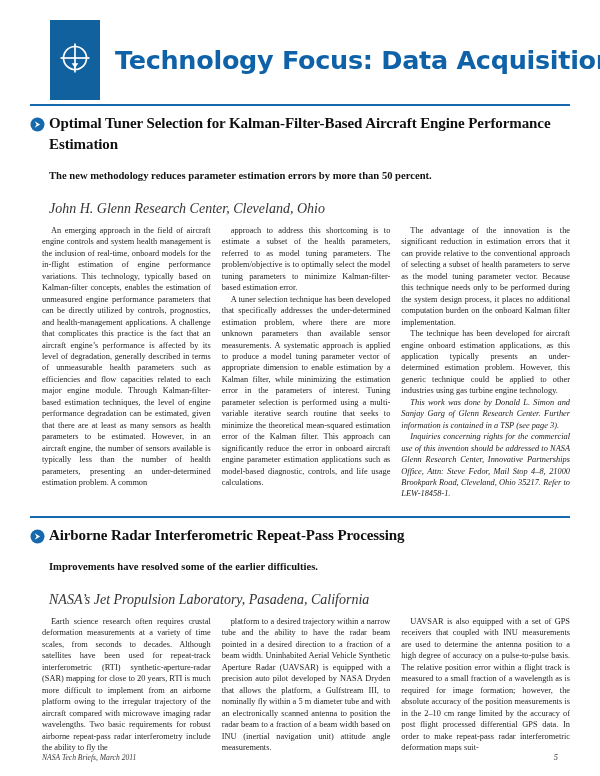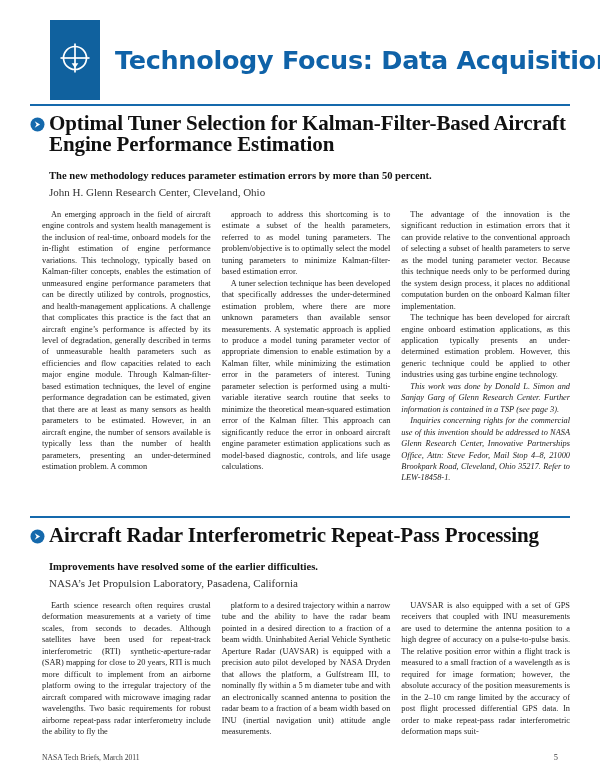--- a/index.html
+++ b/index.html
@@ -74,40 +74,41 @@
   }
   .bullet-icon {
     flex: 0 0 auto;
     width: 15px;
     height: 15px;
     margin-top: 4px;
   }
   .headline {
     font-family: "Liberation Serif", "DejaVu Serif", serif;
     font-weight: bold;
-    font-size: 21px;
+    font-size: 15px;
     line-height: 21px;
     color: #111111;
     letter-spacing: -0.1px;
   }
   .subhead {
     font-family: "Liberation Serif", "DejaVu Serif", serif;
     font-weight: bold;
     font-size: 10.6px;
     line-height: 13px;
     color: #141414;
     margin-top: 14px;
     margin-left: 19px;
   }
   .byline {
     font-family: "Liberation Serif", "DejaVu Serif", serif;
-    font-size: 11px;
+    font-style: italic;
+    font-size: 14px;
     line-height: 13px;
     color: #333333;
-    margin-top: 4px;
+    margin-top: 20px;
     margin-left: 19px;
   }
 
   
   .columns {
     display: flex;
     gap: 11px;
     margin-top: 10px;
     margin-left: 12px;
   }
@@ -136,20 +137,21 @@
   .footer {
     position: absolute;
     left: 42px;
     right: 42px;
     bottom: 14px;
     display: flex;
     justify-content: space-between;
     align-items: baseline;
     font-size: 7.6px;
     color: #3a3a3a;
+    font-style: italic;
   }
   .footer .pageno {
     font-size: 8.4px;
   }
 </style>
 </head>
 <body>
 
 <div class="page">
 
@@ -199,21 +201,21 @@
 
   <div class="article" id="article-1" style="top:516px;">
     <div class="article-rule"></div>
     <div class="headline-row">
       <span class="bullet-icon">
         <svg width="15" height="15" viewBox="0 0 15 15" aria-hidden="true">
           <circle cx="7.5" cy="7.5" r="7" fill="#1569ac"></circle>
           <path d="M4.7 4.3 L10.1 7.5 L4.7 10.7 L6.6 7.5 Z" fill="#ffffff"></path>
         </svg>
       </span>
-      <div class="headline">Aircraft Radar Interferometric Repeat-Pass Processing</div>
+      <div class="headline">Airborne Radar Interferometric Repeat-Pass Processing</div>
     </div>
     <div class="subhead">Improvements have resolved some of the earlier difficulties.</div>
     <div class="byline">NASA’s Jet Propulsion Laboratory, Pasadena, California</div>
     <div class="columns">
       <div class="col">
           <p>Earth science research often requires crustal deformation measurements at a variety of time scales, from seconds to decades. Although satellites have been used for repeat-track interferometric (RTI) synthetic-aperture-radar (SAR) mapping for close to 20 years, RTI is much more difficult to implement from an airborne platform owing to the irregular trajectory of the aircraft compared with microwave imaging radar wavelengths. Two basic requirements for robust airborne repeat-pass radar interferometry include the ability to fly the</p>
         </div>
       <div class="col">
           <p>platform to a desired trajectory within a narrow tube and the ability to have the radar beam pointed in a desired direction to a fraction of a beam width. Uninhabited Aerial Vehicle Synthetic Aperture Radar (UAVSAR) is equipped with a precision auto pilot developed by NASA Dryden that allows the platform, a Gulfstream III, to nominally fly within a 5 m diameter tube and with an electronically scanned antenna to position the radar beam to a fraction of a beam width based on INU (inertial navigation unit) attitude angle measurements.</p>
         </div>

